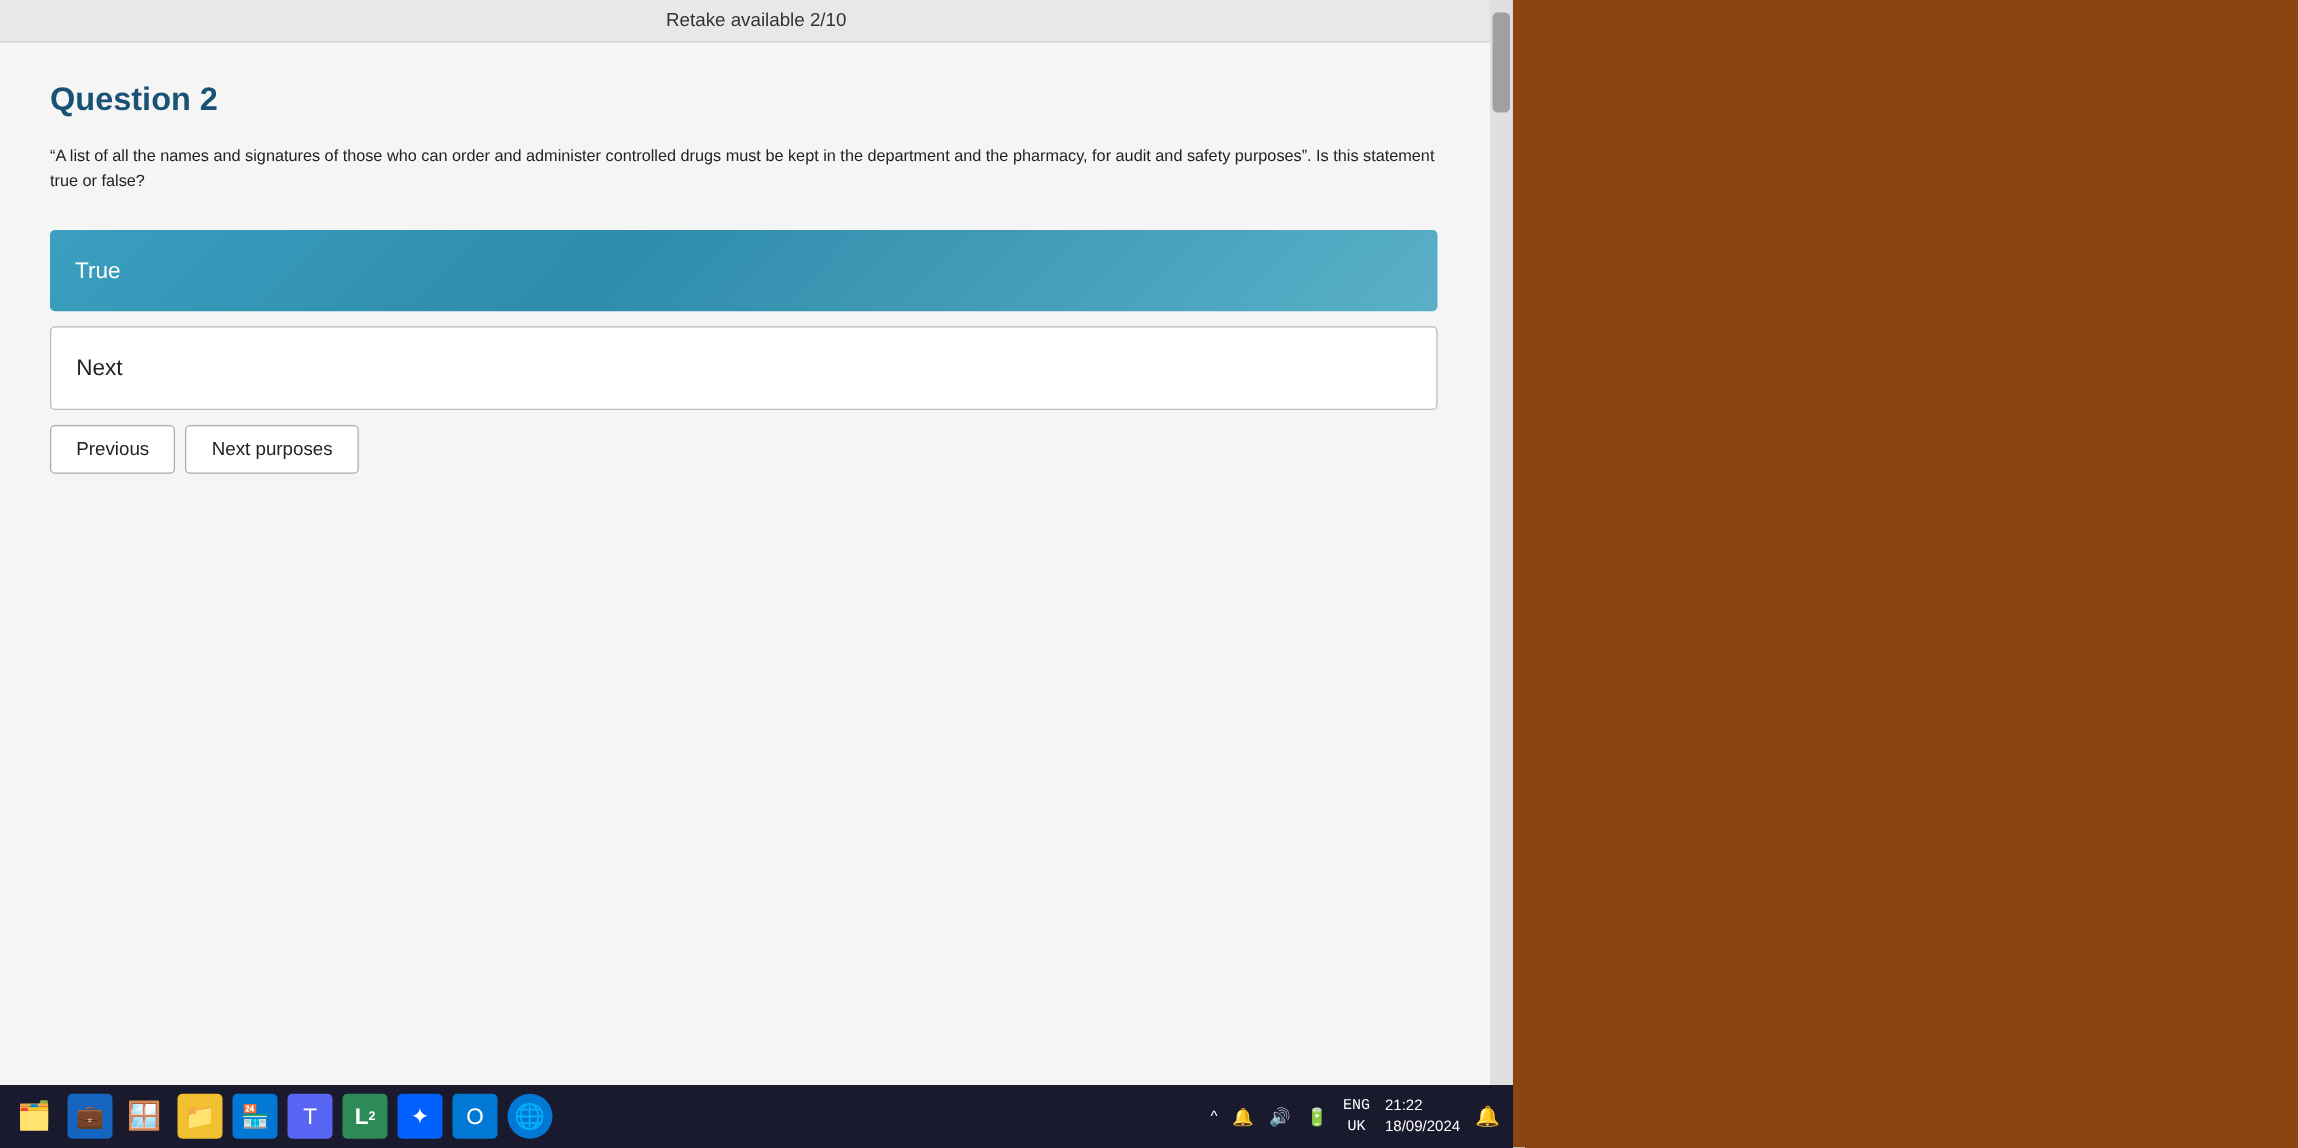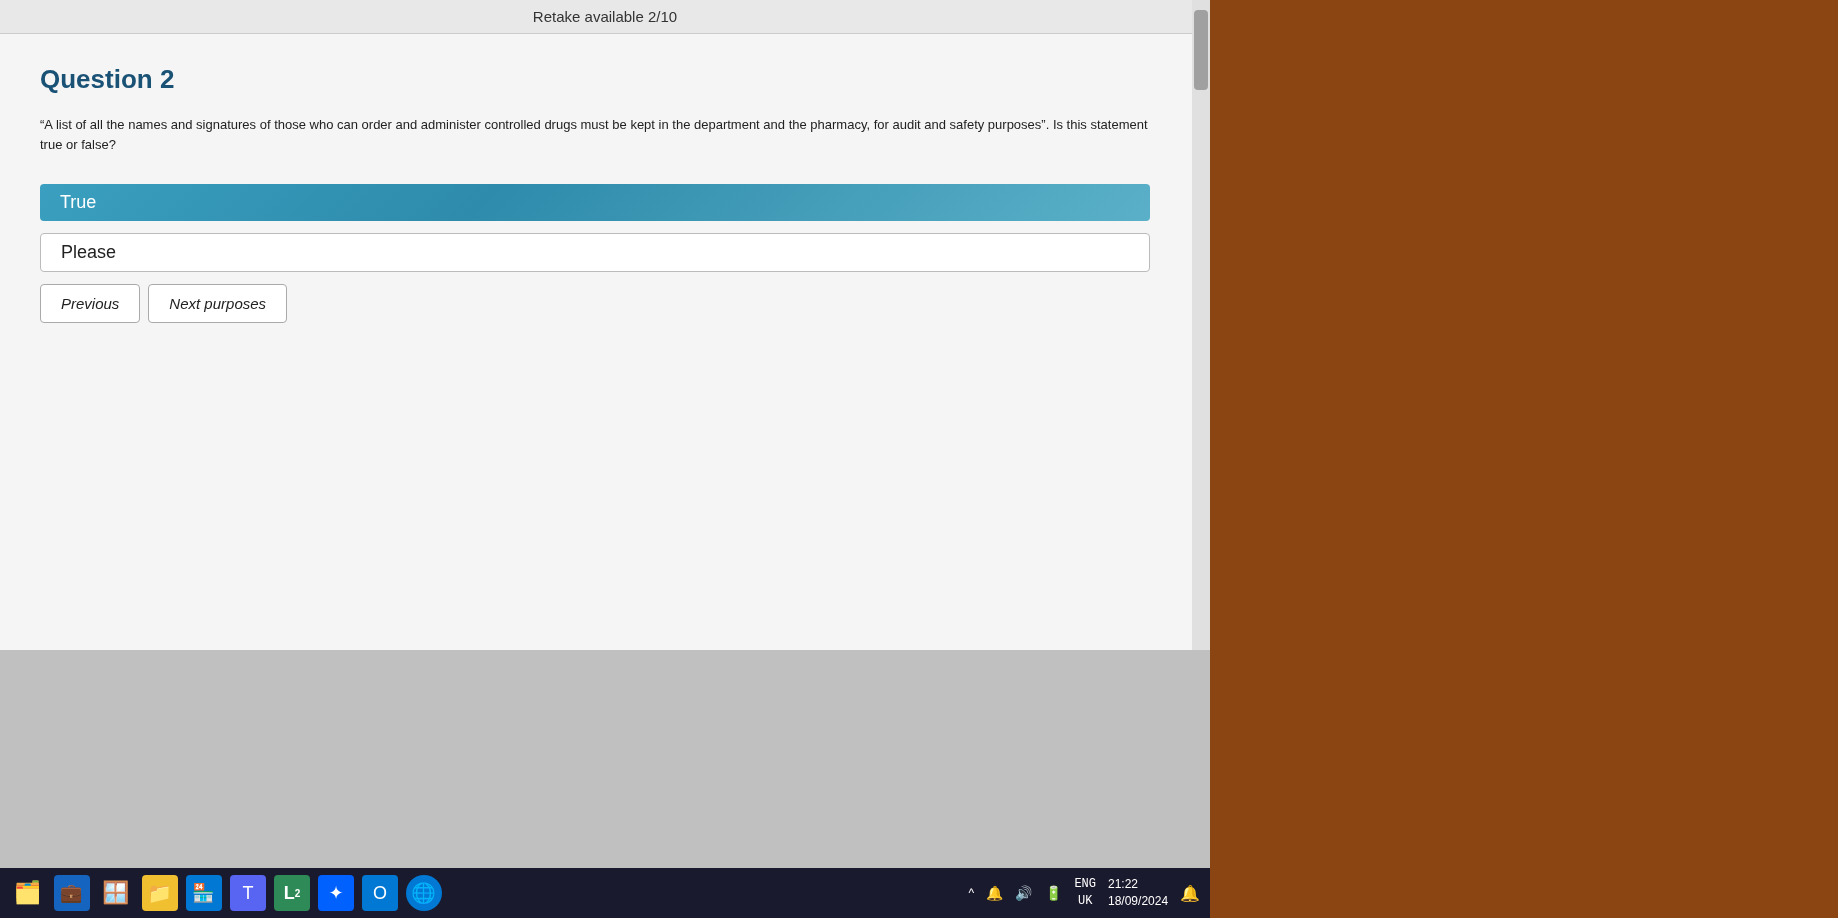--- a/index.html
+++ b/index.html
@@ -8,21 +8,21 @@
       width: 1838px;
       height: 918px;
       background: #c0c0c0;
       font-family: Arial, sans-serif;
       overflow: hidden;
       display: flex;
     }
 
     .main-content {
       width: 1210px;
-      height: 650px;
+      height: 918px;
       background: #fdba74;
       position: relative;
       display: flex;
       flex-direction: column;
     }
 
     .top-bar {
       width: 100%;
       background: #e8e8e8;
       padding: 8px 20px;
@@ -68,21 +68,21 @@
       font-size: 13px;
       color: #222;
       line-height: 1.5;
       margin-bottom: 30px;
     }
 
     .answer-option {
       width: calc(100% - 20px);
       border: 1px solid #bbb;
       border-radius: 4px;
-      padding: 8px 20px;
+      padding: 22px 20px;
       font-size: 18px;
       cursor: pointer;
       margin-bottom: 12px;
       background: white;
       color: #222;
     }
 
     .answer-option.selected {
       background: linear-gradient(135deg, #3a9fc0 0%, #2e8bab 40%, #5ab0c8 100%);
       color: white;
@@ -104,21 +104,20 @@
     }
 
     .nav-btn {
       padding: 10px 20px;
       font-size: 15px;
       border: 1px solid #aaa;
       border-radius: 4px;
       background: white;
       cursor: pointer;
       color: #222;
-      font-style: italic;
     }
 
     .taskbar {
       position: fixed;
       bottom: 0;
       left: 0;
       width: 1210px;
       height: 50px;
       background: #1a1a2e;
       display: flex;
@@ -198,21 +197,21 @@
 
   <div class="content-area">
     <div class="question-title">Question 2</div>
     <div class="question-text">“A list of all the names and signatures of those who can order and administer controlled drugs must be kept in the department and the pharmacy, for audit and safety purposes”. Is this statement true or false?</div>
 
     <div class="answer-option selected">
       <span>True</span>
     </div>
 
     <div class="answer-option">
-      <span>Please</span>
+      <span>Next</span>
     </div>
 
 
     <div class="nav-buttons">
       <button class="nav-btn">Previous</button>
       <button class="nav-btn">Next purposes</button>
     </div>
   </div>
 
   <div class="taskbar">

